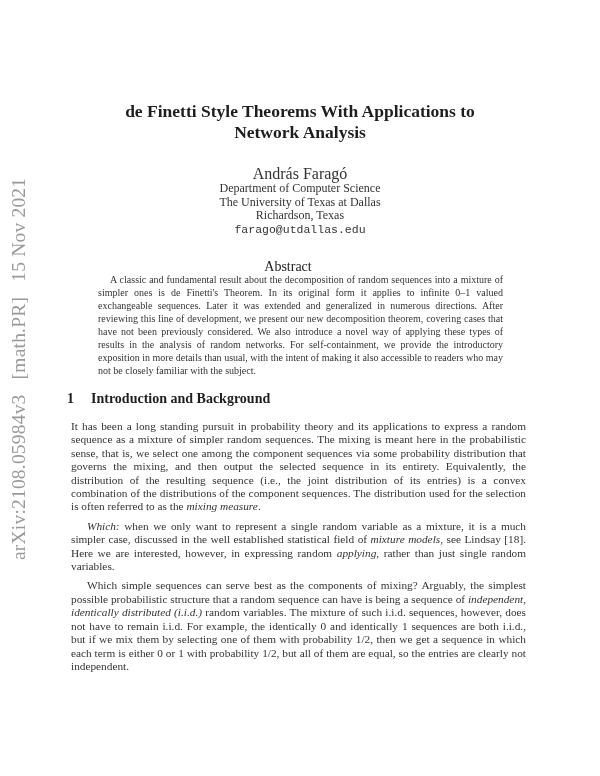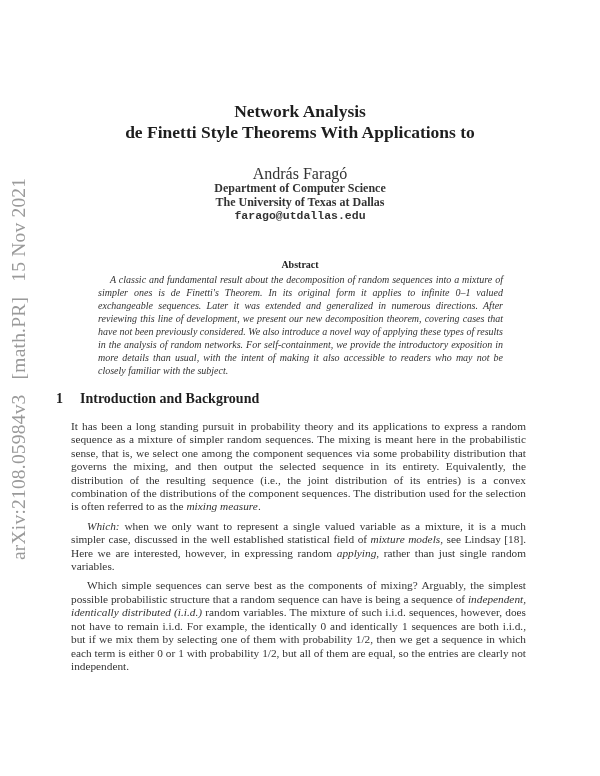--- a/index.html
+++ b/index.html
@@ -7,59 +7,60 @@
          font-family: "Liberation Serif", "DejaVu Serif", serif; color: #222; }
   .sidebar-stamp { position: absolute; left: 8px; top: 560px; transform-origin: 0 0;
          transform: rotate(-90deg); white-space: nowrap; font-size: 19.5px; color: #9a9a9a;
          font-family: "Liberation Serif", serif; letter-spacing: 0.2px; width: 420px; }
   .sidebar-stamp span { margin-right: 10px; }
   .title { position: absolute; left: 60px; width: 480px; top: 101px; text-align: center;
          font-weight: bold; font-size: 17.5px; line-height: 21px; color: #1e1e1e; }
   .author { position: absolute; left: 60px; width: 480px; top: 165px; text-align: center;
          font-size: 16px; color: #333; }
   .affil { position: absolute; left: 60px; width: 480px; top: 182px; text-align: center;
-         font-size: 12px; line-height: 13.5px; color: #333; font-weight: bold; }
+         font-size: 12px; line-height: 13.5px; color: #333; }
   .email { font-family: "Liberation Mono", monospace; font-size: 11.5px; }
-  .abs-head { position: absolute; left: 60px; width: 480px; top: 259px; text-align: center;
-         font-weight: bold; font-size: 10px; color: #222; }
+  .abs-head { position: absolute; left: 48px; width: 480px; top: 259px; text-align: center;
+         font-weight: normal; font-size: 14px; color: #222; }
   .abs-body { position: absolute; left: 98px; width: 405px; top: 273px; font-size: 10px;
-         line-height: 13px; text-align: justify; text-indent: 12px; color: #333; font-style: italic; }
-  .sec-head { position: absolute; left: 56px; top: 391px; font-weight: bold; font-size: 14px; color: #1e1e1e; }
+         line-height: 13px; text-align: justify; text-indent: 12px; color: #333; }
+  .sec-head { position: absolute; left: 67px; top: 391px; font-weight: bold; font-size: 14px; color: #1e1e1e; }
   .sec-head .num { display: inline-block; width: 24px; }
   .body { position: absolute; left: 71px; width: 458px; top: 420px; font-size: 11.3px;
          line-height: 13.4px; color: #333; }
   .body p { margin: 0 3px 6px 0; text-align: justify; text-indent: 16px; }
   .body p.first { text-indent: 0; }
   i { font-style: italic; }
 </style>
 </head>
 <body>
 
 <div class="sidebar-stamp">
   <span>arXiv:2108.05984v3</span>
   <span>[math.PR]</span>
   <span>15 Nov 2021</span>
 </div>
 
 <div class="title">
+  <div>de Finetti Style Theorems With Applications to</div>
   <div>Network Analysis</div>
-  <div>de Finetti Style Theorems With Applications to</div>
 </div>
 
 <div class="author">András Faragó</div>
 <div class="affil">
   <div>Department of Computer Science</div>
   <div>The University of Texas at Dallas</div>
+  <div>Richardson, Texas</div>
   <div class="email">farago@utdallas.edu</div>
 </div>
 
 <div class="abs-head">Abstract</div>
 <div class="abs-body">A classic and fundamental result about the decomposition of random sequences into a mixture of simpler ones is de Finetti's Theorem. In its original form it applies to infinite 0–1 valued exchangeable sequences. Later it was extended and generalized in numerous directions. After reviewing this line of development, we present our new decomposition theorem, covering cases that have not been previously considered. We also introduce a novel way of applying these types of results in the analysis of random networks. For self-containment, we provide the introductory exposition in more details than usual, with the intent of making it also accessible to readers who may not be closely familiar with the subject.</div>
 
 <div class="sec-head">
   <span class="num">1</span><span>Introduction and Background</span>
 </div>
 
 <div class="body">
   <p class="first"><span>It has been a long standing pursuit in probability theory and its applications to express a random sequence as a mixture of simpler random sequences. The mixing is meant here in the probabilistic sense, that is, we select one among the component sequences via some probability distribution that governs the mixing, and then output the selected sequence in its entirety. Equivalently, the distribution of the resulting sequence (i.e., the joint distribution of its entries) is a convex combination of the distributions of the component sequences. The distribution used for the selection is often referred to as the </span><i>mixing measure</i><span>.</span></p>
-  <p><i>Which:</i><span> when we only want to represent a single valued variable as a mixture, it is a much simpler case, discussed in the well established statistical field of </span><i>mixture models</i><span>, see Lindsay [18]. Here we are interested, however, in expressing random </span><i>applying</i><span>, rather than just single random variables.</span></p>
+  <p><i>Which:</i><span> when we only want to represent a single random variable as a mixture, it is a much simpler case, discussed in the well established statistical field of </span><i>mixture models</i><span>, see Lindsay [18]. Here we are interested, however, in expressing random </span><i>applying</i><span>, rather than just single random variables.</span></p>
   <p><span>Which simple sequences can serve best as the components of mixing? Arguably, the simplest possible probabilistic structure that a random sequence can have is being a sequence of </span><i>independent, identically distributed (i.i.d.)</i><span> random variables. The mixture of such i.i.d. sequences, however, does not have to remain i.i.d. For example, the identically 0 and identically 1 sequences are both i.i.d., but if we mix them by selecting one of them with probability 1/2, then we get a sequence in which each term is either 0 or 1 with probability 1/2, but all of them are equal, so the entries are clearly not independent.</span></p>
 </div>
 
 </body></html>

